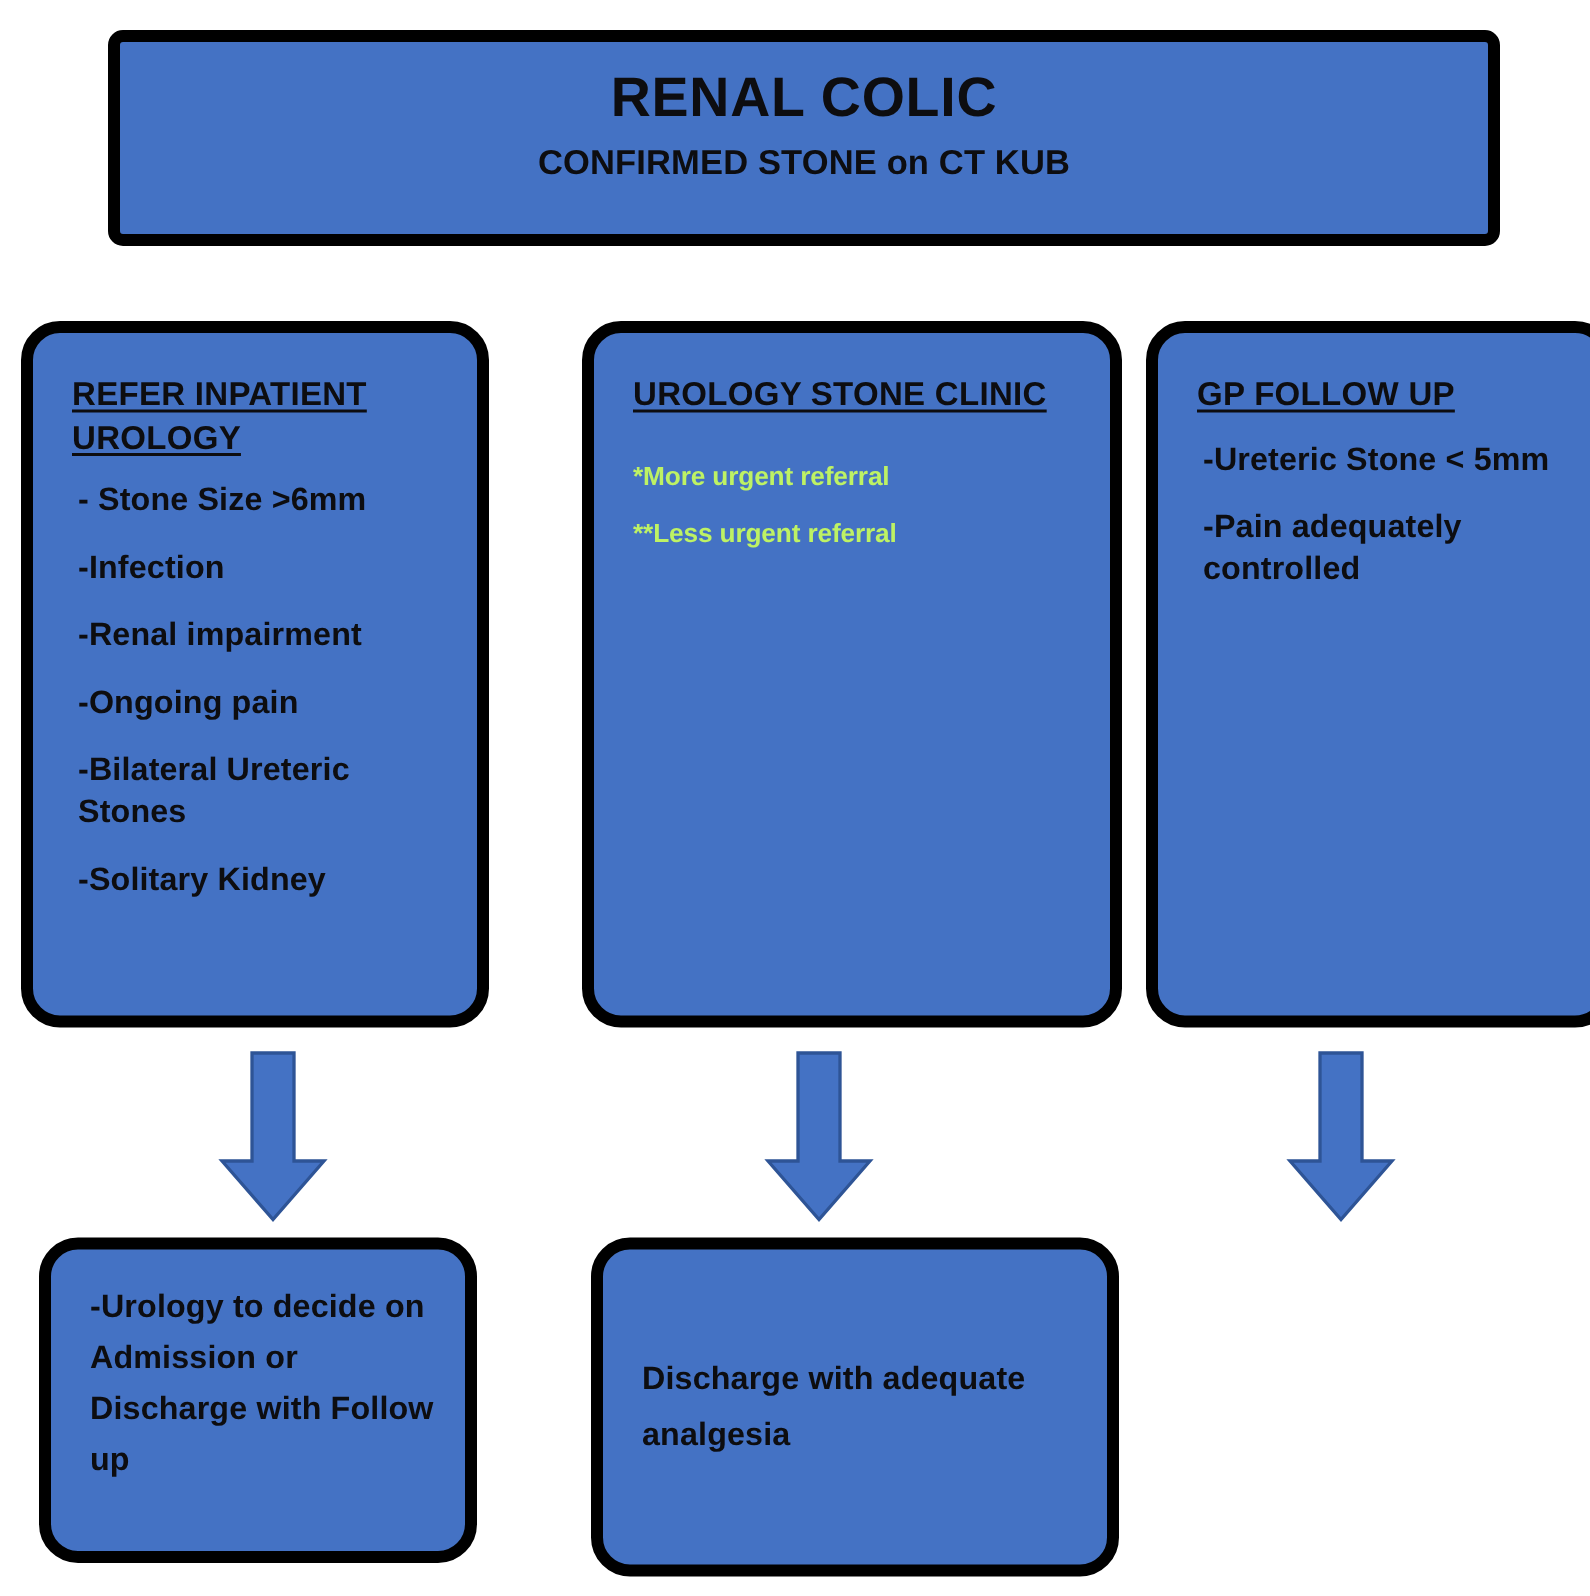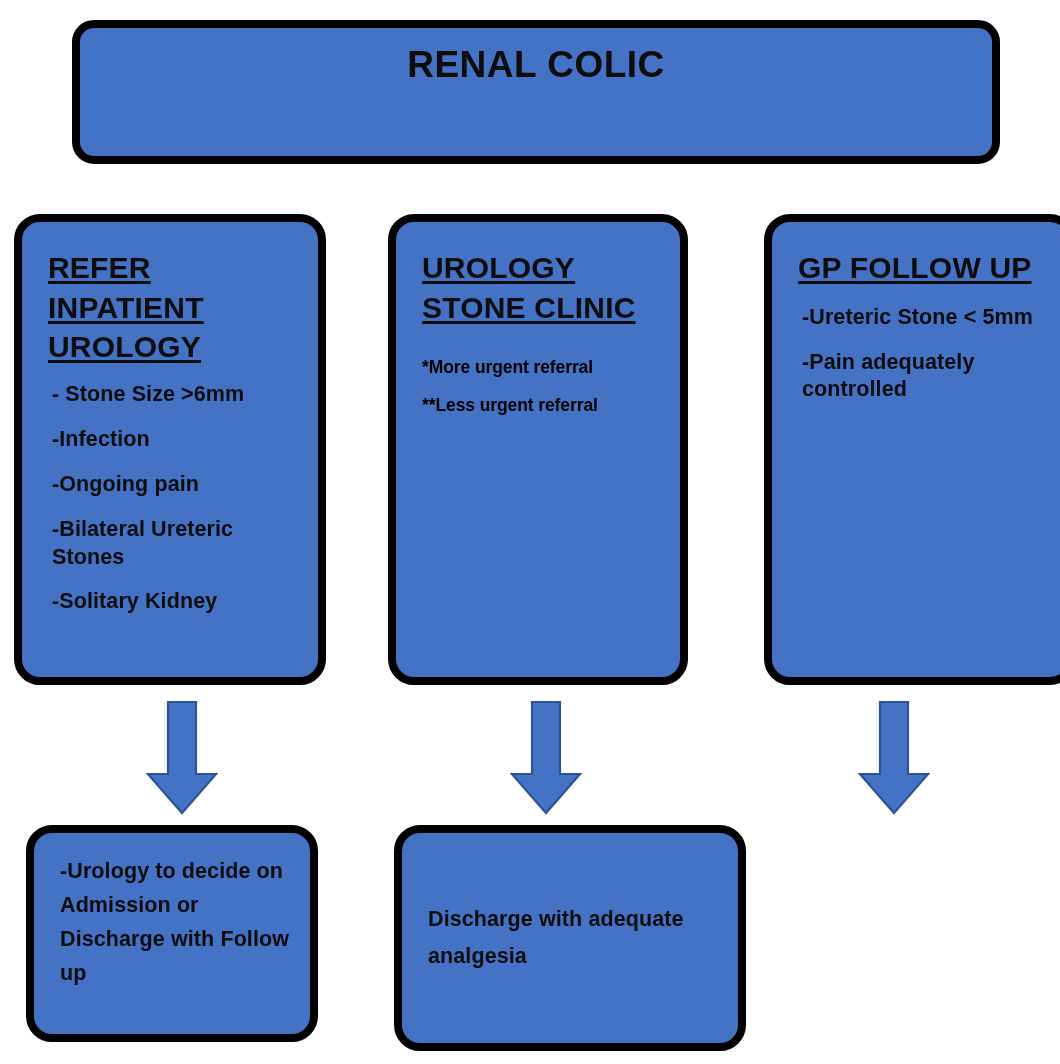--- a/index.html
+++ b/index.html
@@ -30,21 +30,21 @@
     box-sizing: border-box;
     color: #0d0d10;
   }
 
   
   #header-node {
     left: 72px;
     top: 20px;
     width: 928px;
     height: 144px;
-    border-radius: 22px;
+    border-radius: 10px;
     display: flex;
     flex-direction: column;
     align-items: center;
     justify-content: flex-start;
     padding-top: 16px;
   }
   .header-title {
     font-size: 37px;
     font-weight: bold;
     letter-spacing: 0.5px;
@@ -59,25 +59,25 @@
     margin-top: 8px;
     text-align: center;
   }
 
   
   .criteria-node {
     top: 214px;
     padding: 26px 20px 18px 26px;
   }
   #criteria-node-0 { left: 14px;  width: 312px; height: 471px; }
-  #criteria-node-1 { left: 388px; width: 300px; height: 471px; }
+  #criteria-node-1 { left: 388px; width: 360px; height: 471px; }
   #criteria-node-2 { left: 764px; width: 312px; height: 471px; }
 
   .node-heading {
-    font-size: 30px;
+    font-size: 22px;
     font-weight: bold;
     text-decoration: underline;
     text-underline-offset: 3px;
     line-height: 1.32;
     margin: 0 0 14px 0;
     letter-spacing: 0.2px;
   }
   #criteria-node-2 .node-heading { margin-bottom: 16px; }
 
   .bullet-list {
@@ -96,21 +96,21 @@
   .marker {
     color: #E8F02A;
     font-weight: bold;
   }
 
   .footnotes {
     margin-top: 28px;
   }
   #criteria-node-1 .footnotes { margin-top: 30px; }
   .footnote {
-    color: #000000;
+    color: #bef264;
     font-size: 17.5px;
     font-weight: bold;
     line-height: 1.25;
     margin-bottom: 16px;
     letter-spacing: -0.1px;
   }
 
   
   .arrow {
     position: absolute;
@@ -143,30 +143,34 @@
   }
   #outcome-node-1 .outcome-text { line-height: 1.7; }
 </style>
 </head>
 <body>
 
 <div id="canvas">
 
   <div class="node" id="header-node">
     <div class="header-title">RENAL COLIC</div>
+    <div class="header-subtitle">CONFIRMED STONE on CT KUB</div>
   </div>
 
   <div class="node criteria-node" id="criteria-node-0">
     <div class="node-heading">REFER INPATIENT UROLOGY</div>
     <ul class="bullet-list">
       <li class="bullet-item">
         <span>- Stone Size &gt;6mm</span><span class="marker"></span>
       </li>
       <li class="bullet-item">
         <span>-Infection</span><span class="marker"></span>
+      </li>
+      <li class="bullet-item">
+        <span>-Renal impairment</span><span class="marker"></span>
       </li>
       <li class="bullet-item">
         <span>-Ongoing pain</span><span class="marker"></span>
       </li>
       <li class="bullet-item">
         <span>-Bilateral Ureteric Stones</span><span class="marker"></span>
       </li>
       <li class="bullet-item">
         <span>-Solitary Kidney</span><span class="marker"></span>
       </li>

